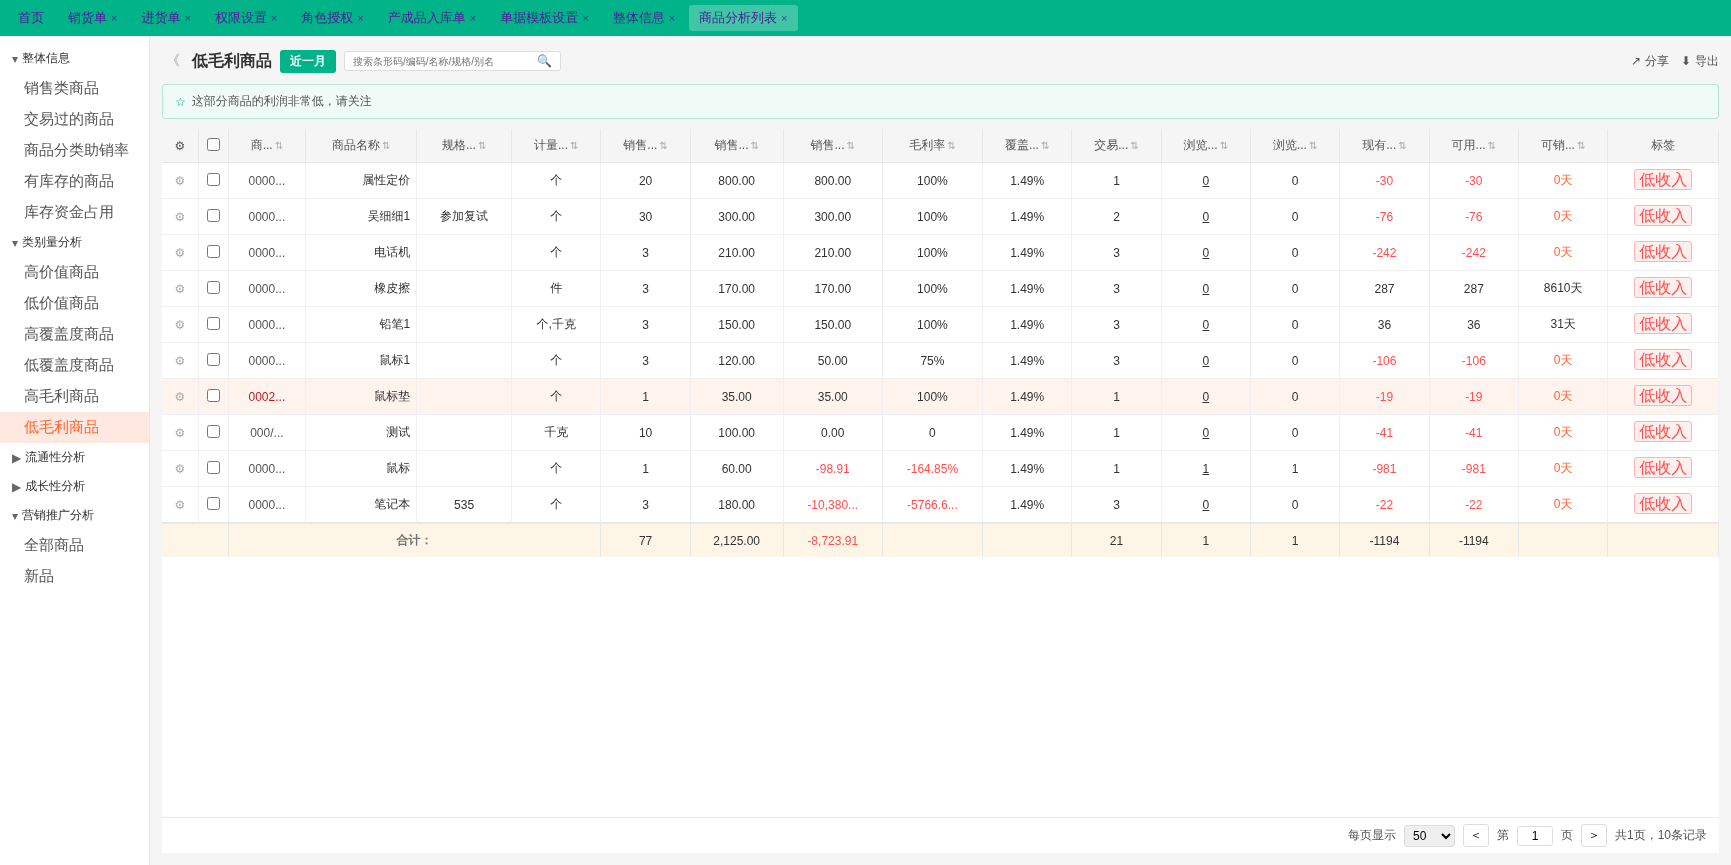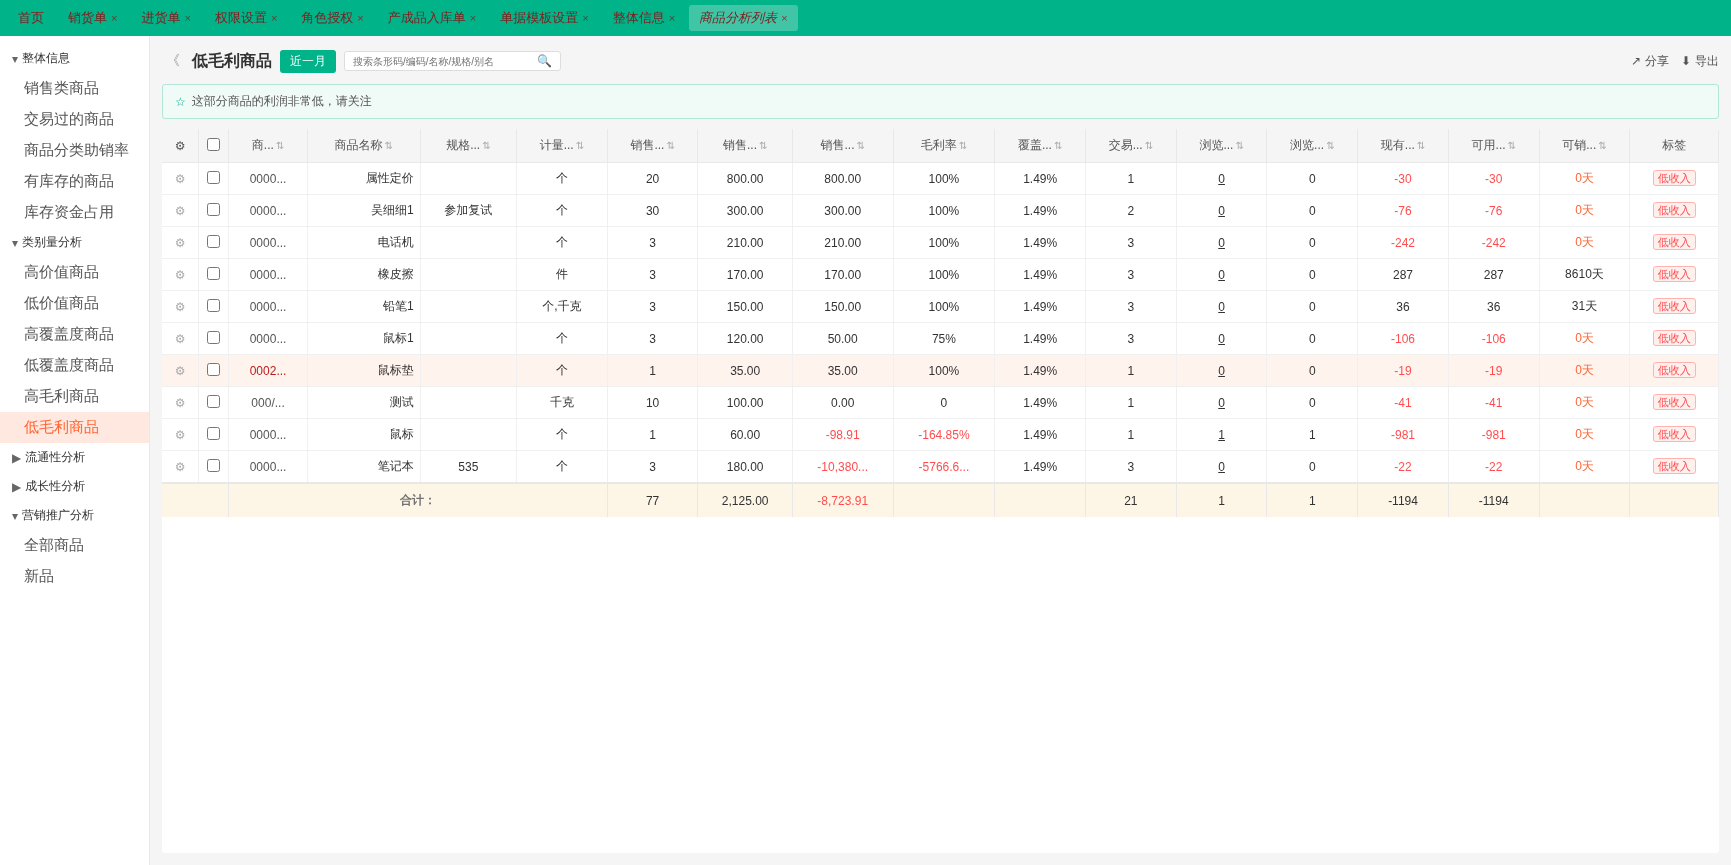--- a/index.html
+++ b/index.html
@@ -8,31 +8,31 @@
     
     .top-nav {
       background: #00b389;
       display: flex;
       align-items: center;
       height: 36px;
       padding: 0 8px;
       gap: 4px;
     }
     .nav-item {
-      color: #7f1d1d;
+      color: #4c1d95;
       padding: 4px 10px;
       cursor: pointer;
       border-radius: 3px;
       font-size: 13px;
       white-space: nowrap;
       display: flex;
       align-items: center;
       gap: 4px;
     }
-    .nav-item.active { background: rgba(255,255,255,0.25); font-style: italic; }
+    .nav-item.active { background: rgba(255,255,255,0.25); }
     .nav-close { font-size: 11px; opacity: 0.8; }
 
     
     .layout { display: flex; height: calc(100vh - 36px); }
 
     
     .sidebar {
       width: 150px;
       background: #fff;
       border-right: 1px solid #e8e8e8;
@@ -85,20 +85,21 @@
       color: #333;
     }
     .filter-btn {
       background: #00b389;
       color: #fff;
       border: none;
       border-radius: 3px;
       padding: 3px 10px;
       font-size: 12px;
       cursor: pointer;
+      font-weight: bold;
     }
     .search-box {
       display: flex;
       align-items: center;
       border: 1px solid #ddd;
       border-radius: 3px;
       padding: 2px 8px;
       background: #fff;
       gap: 4px;
     }
@@ -171,21 +172,21 @@
       border-right: 1px solid #f0f0f0;
       white-space: nowrap;
     }
     tbody td.text-left { text-align: right; }
     .tag-low-income {
       background: #fff0ee;
       color: #ff4d4f;
       border: 1px solid #ffb3b0;
       border-radius: 3px;
       padding: 1px 4px;
-      font-size: 11px;
+      font-size: 16px;
     }
     .text-red { color: #ff4d4f; }
     .text-orange { color: #ff6633; }
     .link-underline { text-decoration: underline; cursor: pointer; }
 
     
     .total-row {
       background: #fdf5e6;
       border-top: 2px solid #e8e8e8;
     }
@@ -624,14 +625,28 @@
             <td>1</td>
             <td>-1194</td>
             <td>-1194</td>
             <td></td>
             <td></td>
           </tr>
         </tfoot>
       </table>
     </div>
 
+    <div class="bottom-bar">
+      <span>每页显示</span>
+      <select class="page-size-select">
+        <option>50</option>
+        <option>100</option>
+        <option>200</option>
+      </select>
+      <button class="page-nav-btn">＜</button>
+      <span>第</span>
+      <input type="text" class="page-input" value="1" style="">
+      <span>页</span>
+      <button class="page-nav-btn">＞</button>
+      <span>共1页，10条记录</span>
+    </div>
   </div>
 </div>
 
 </body></html>

